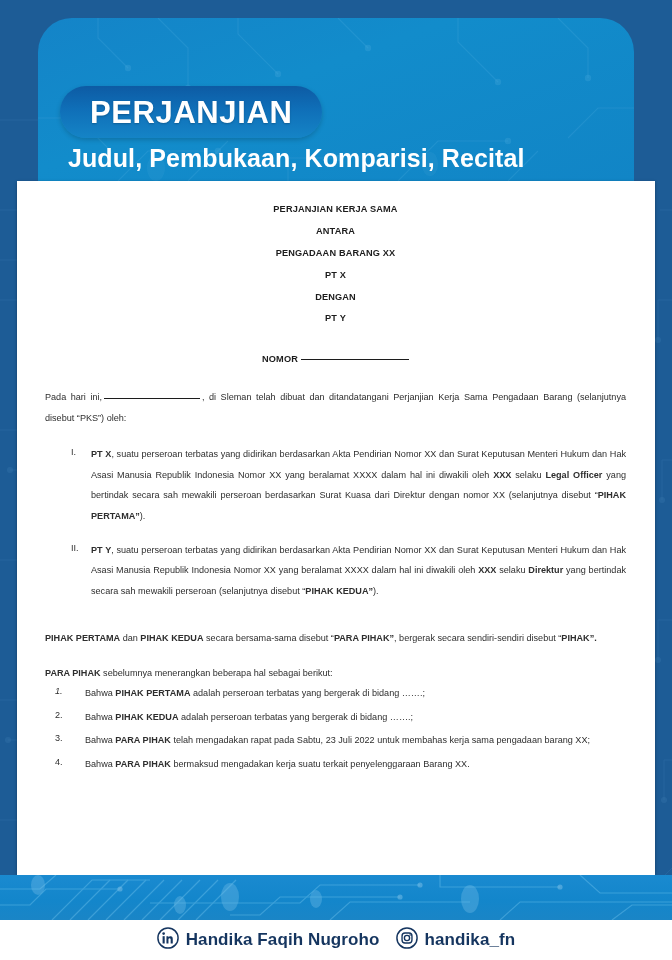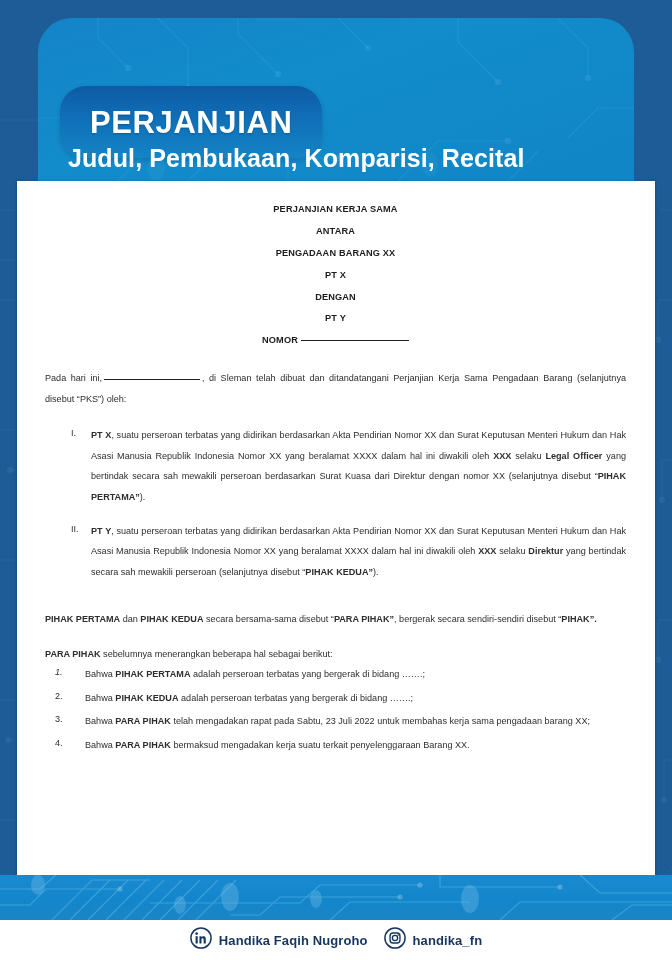--- a/index.html
+++ b/index.html
@@ -47,21 +47,21 @@
     position: absolute;
     inset: 0;
     opacity: .30;
   }
 
   .title-pill {
     position: absolute;
     left: 22px;
     top: 68px;
     height: 48px;
-    padding: 12px 30px;
+    padding: 2px 30px;
     display: flex;
     align-items: center;
     border-radius: 26px;
     background: linear-gradient(180deg, #0d5ba4 0%, #0f6fb8 45%, #1584c6 100%);
     box-shadow: 0 2px 5px rgba(0,0,0,.18);
   }
   .title-pill .pill-text {
     color: #ffffff;
     font-size: 31px;
     font-weight: bold;
@@ -102,20 +102,21 @@
   .doc-head {
     text-align: center;
     font-weight: bold;
     font-size: 9.2px;
     line-height: 2.38;
     letter-spacing: .15px;
     color: #1c1c1c;
   }
   .doc-head .nomor-line {
     white-space: nowrap;
+    margin-top: 19px;
   }
   .blank-rule {
     display: inline-block;
     width: 108px;
     border-bottom: 1.4px solid #1c1c1c;
     vertical-align: 2px;
     margin-left: 3px;
   }
   .blank-rule.short {
     width: 96px;
@@ -203,21 +204,21 @@
     border-bottom: 2px solid #eef2f5;
   }
   .social {
     display: flex;
     align-items: center;
     gap: 7px;
   }
   .social .glyph { display: block; }
   .social .handle {
     color: #15355f;
-    font-size: 13px;
+    font-size: 17px;
     font-weight: bold;
     letter-spacing: .1px;
   }
 </style>
 </head>
 <body>
 
 <div class="poster">
 
   <svg class="bg-circuit" width="672" height="960" viewBox="0 0 672 960" preserveAspectRatio="none">

